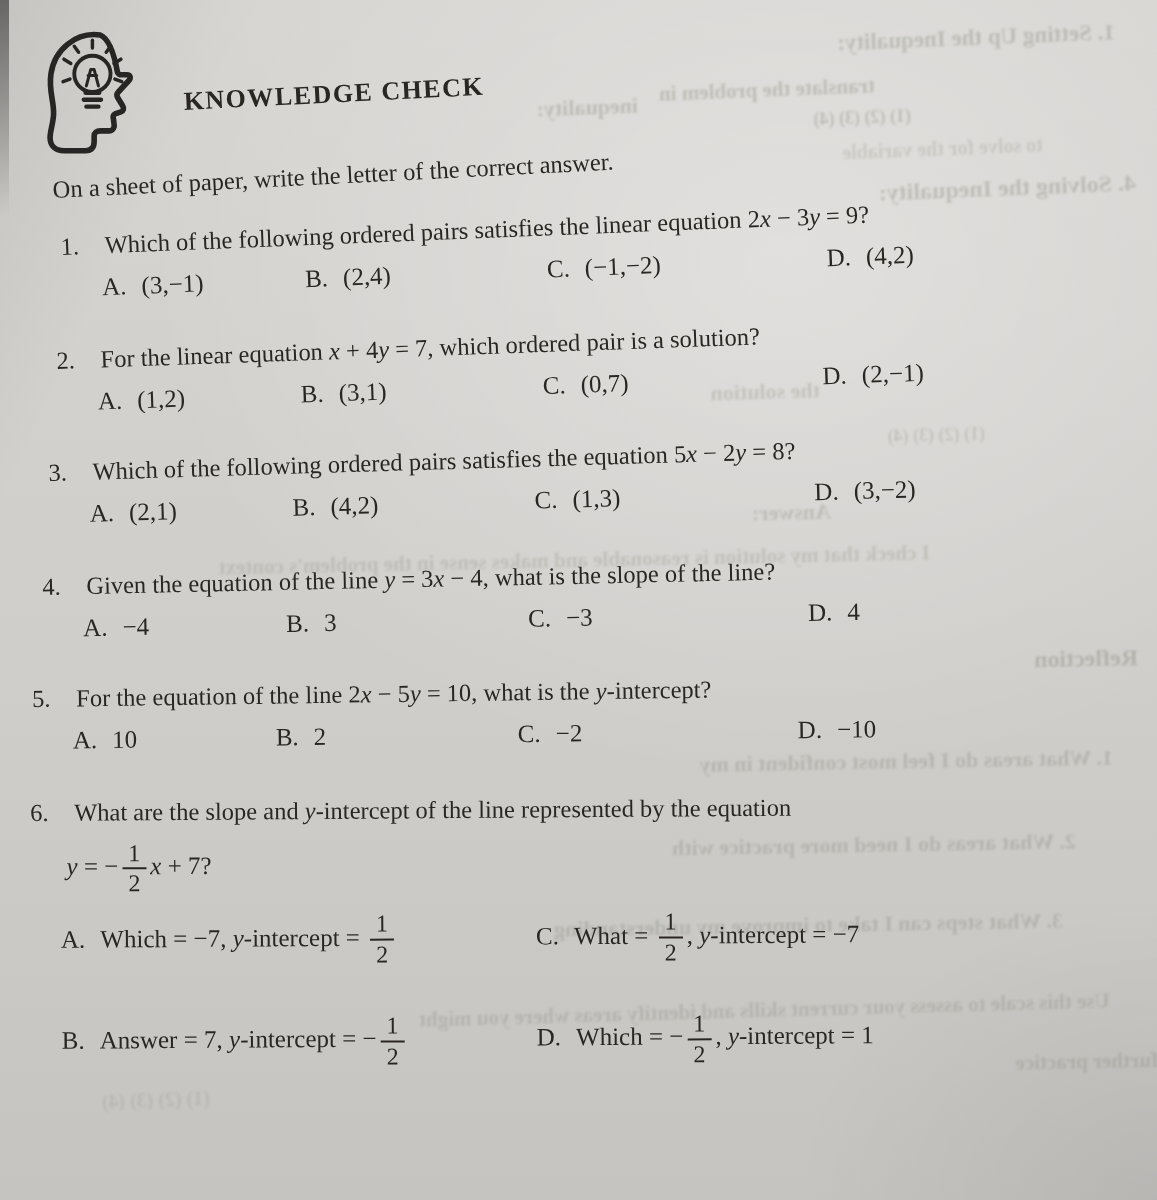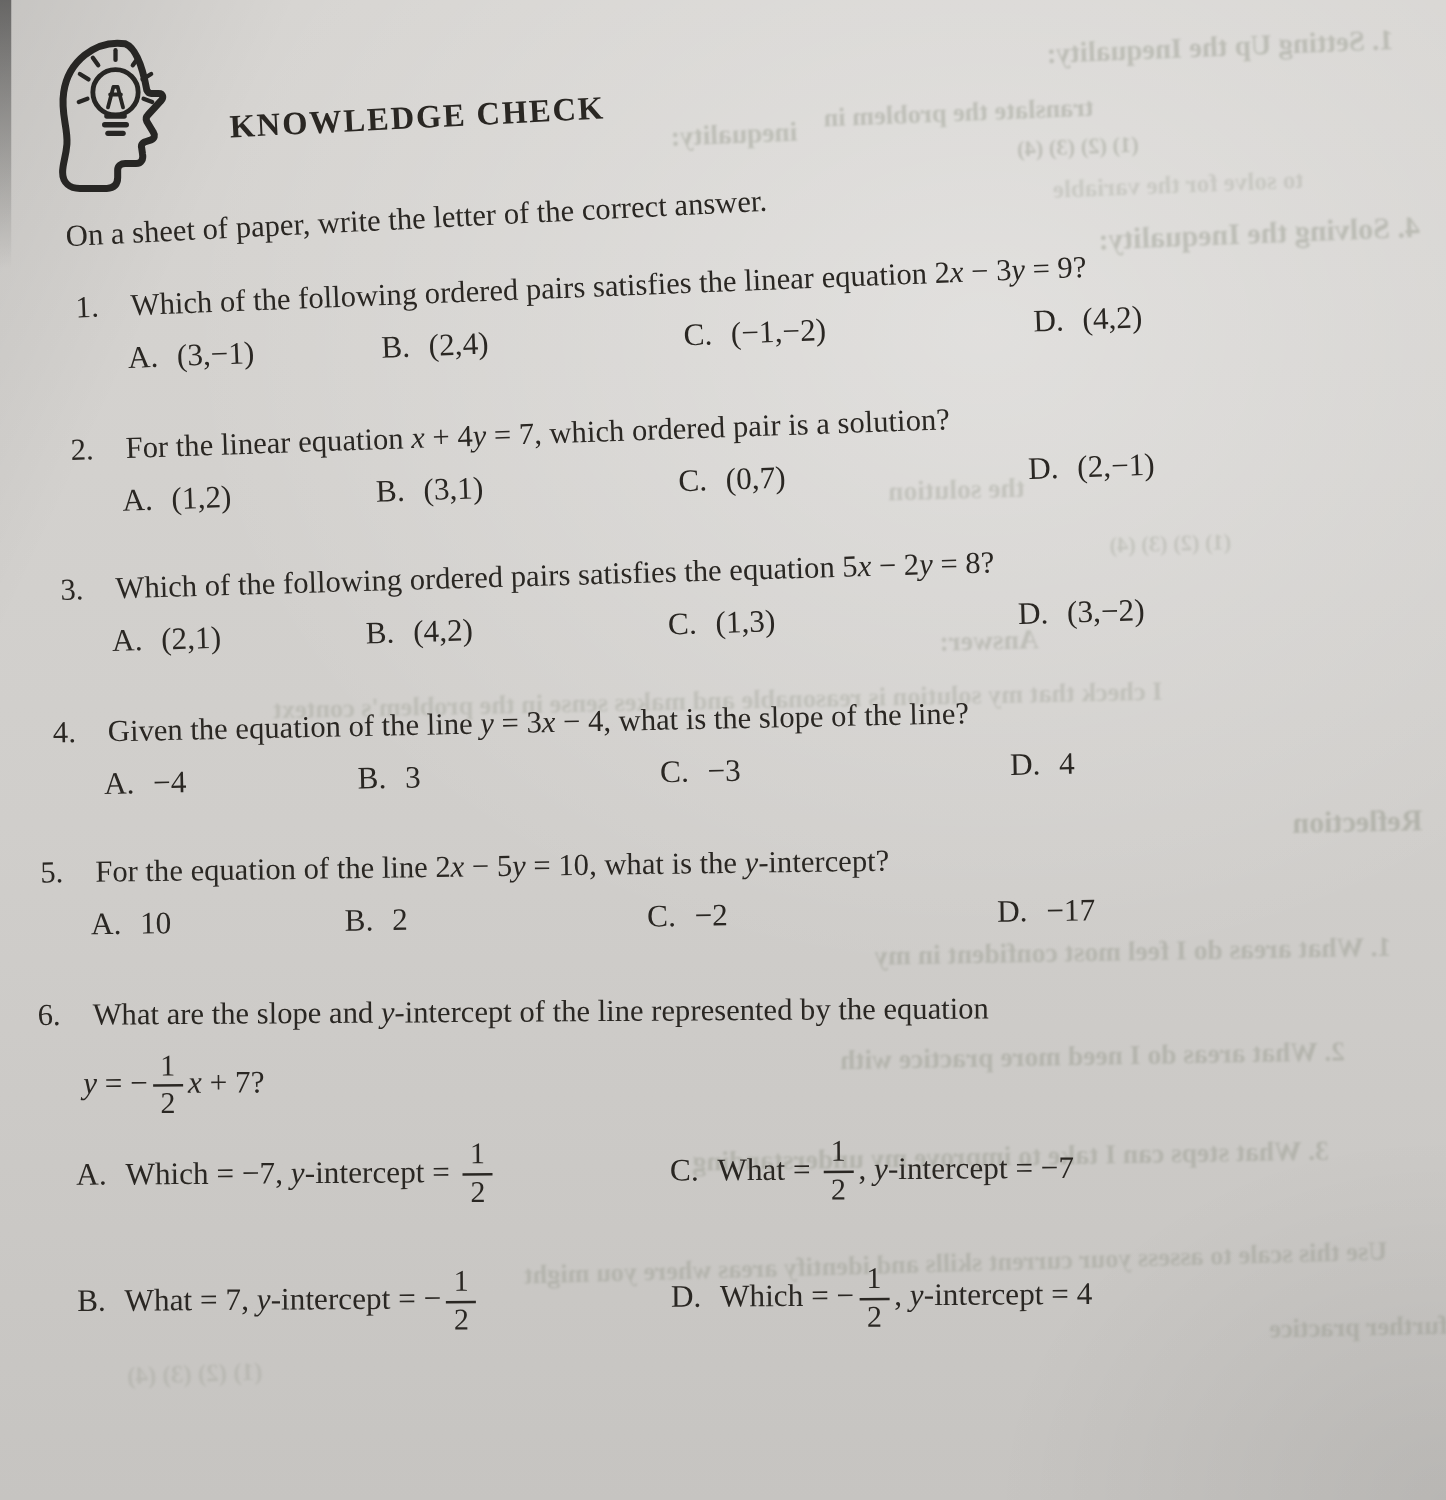--- a/index.html
+++ b/index.html
@@ -150,26 +150,26 @@
         <span class="opt"><span class="letter">C.</span><span><span class="txt">−3</span></span></span>
         <span class="opt"><span class="letter">D.</span><span><span class="txt">4</span></span></span>
       </div>
     </section>
     <section class="question q5">
       <div class="qline"><span class="qnum">5.</span><span class="txt">For the equation of the line </span><span class="math"><span>2</span><span class="var">x</span><span> </span><span>−</span><span> </span><span>5</span><span class="var">y</span><span> </span><span>=</span><span> </span><span>1</span><span>0</span></span><span class="txt">, what is the </span><span class="math"><span class="var">y</span></span><span class="txt">-intercept?</span></div>
       <div class="opts-row">
         <span class="opt"><span class="letter">A.</span><span><span class="txt">10</span></span></span>
         <span class="opt"><span class="letter">B.</span><span><span class="txt">2</span></span></span>
         <span class="opt"><span class="letter">C.</span><span><span class="txt">−2</span></span></span>
-        <span class="opt"><span class="letter">D.</span><span><span class="txt">−17</span></span></span>
+        <span class="opt"><span class="letter">D.</span><span><span class="txt">−10</span></span></span>
       </div>
     </section>
     <section class="question q6">
       <div class="qline"><span class="qnum">6.</span><span class="txt">What are the slope and </span><span class="math"><span class="var">y</span></span><span class="txt">-intercept of the line represented by the equation</span></div>
       <div class="qline2"><span class="math"><span class="var">y</span></span><span class="txt"> = −</span><span class="frac"><span class="num">1</span><span class="den">2</span></span><span class="math"><span class="var">x</span></span><span class="txt"> + 7?</span></div>
       <div class="opts-grid">
         <span class="opt"><span class="letter">A.</span><span><span class="txt">Which = −7, </span><span class="math"><span class="var">y</span></span><span class="txt">-intercept = </span><span class="frac"><span class="num">1</span><span class="den">2</span></span></span></span>
         <span class="opt"><span class="letter">C.</span><span><span class="txt">What = </span><span class="frac"><span class="num">1</span><span class="den">2</span></span><span class="txt">, </span><span class="math"><span class="var">y</span></span><span class="txt">-intercept = −7</span></span></span>
-        <span class="opt"><span class="letter">B.</span><span><span class="txt">What = 7, </span><span class="math"><span class="var">y</span></span><span class="txt">-intercept = −</span><span class="frac"><span class="num">1</span><span class="den">2</span></span></span></span>
-        <span class="opt"><span class="letter">D.</span><span><span class="txt">Which = −</span><span class="frac"><span class="num">1</span><span class="den">2</span></span><span class="txt">, </span><span class="math"><span class="var">y</span></span><span class="txt">-intercept = 4</span></span></span>
+        <span class="opt"><span class="letter">B.</span><span><span class="txt">Answer = 7, </span><span class="math"><span class="var">y</span></span><span class="txt">-intercept = −</span><span class="frac"><span class="num">1</span><span class="den">2</span></span></span></span>
+        <span class="opt"><span class="letter">D.</span><span><span class="txt">Which = −</span><span class="frac"><span class="num">1</span><span class="den">2</span></span><span class="txt">, </span><span class="math"><span class="var">y</span></span><span class="txt">-intercept = 1</span></span></span>
       </div>
     </section>
   </div>
 
 </body></html>

